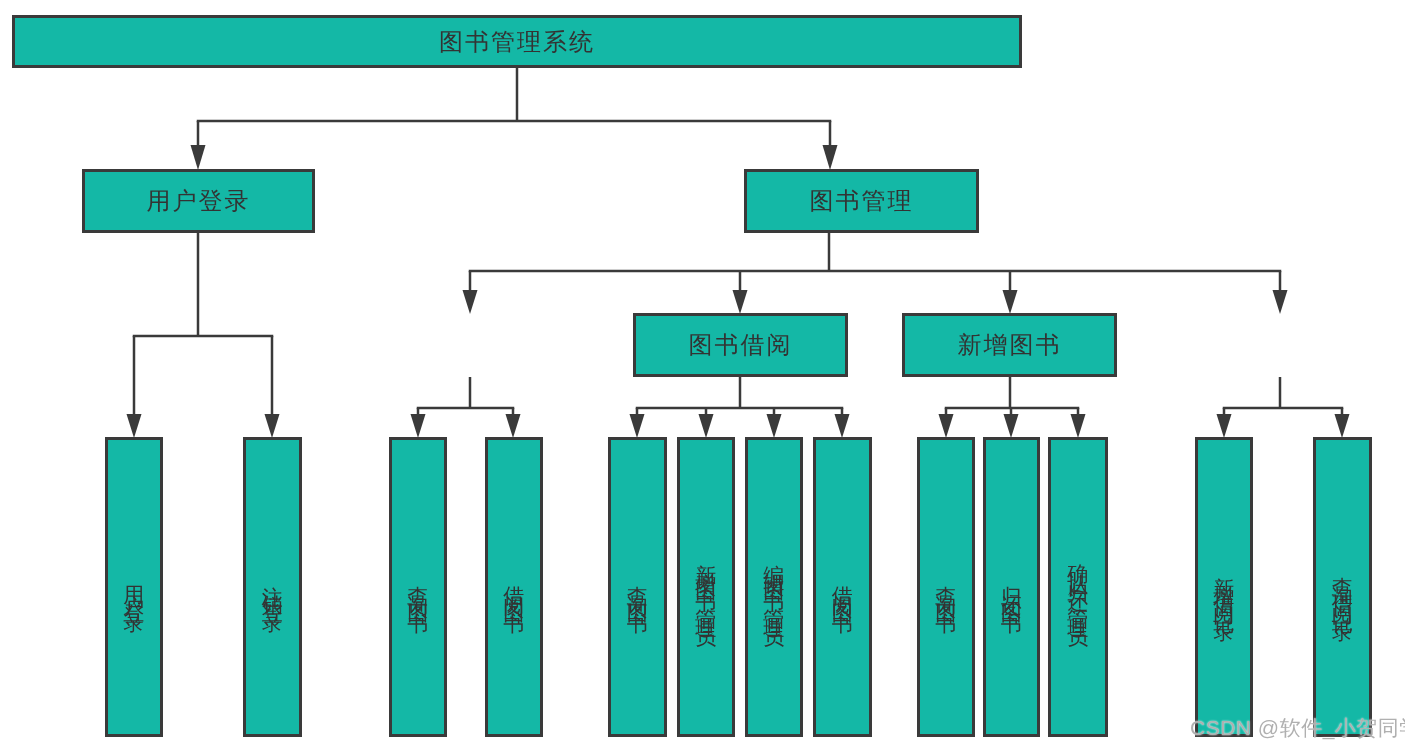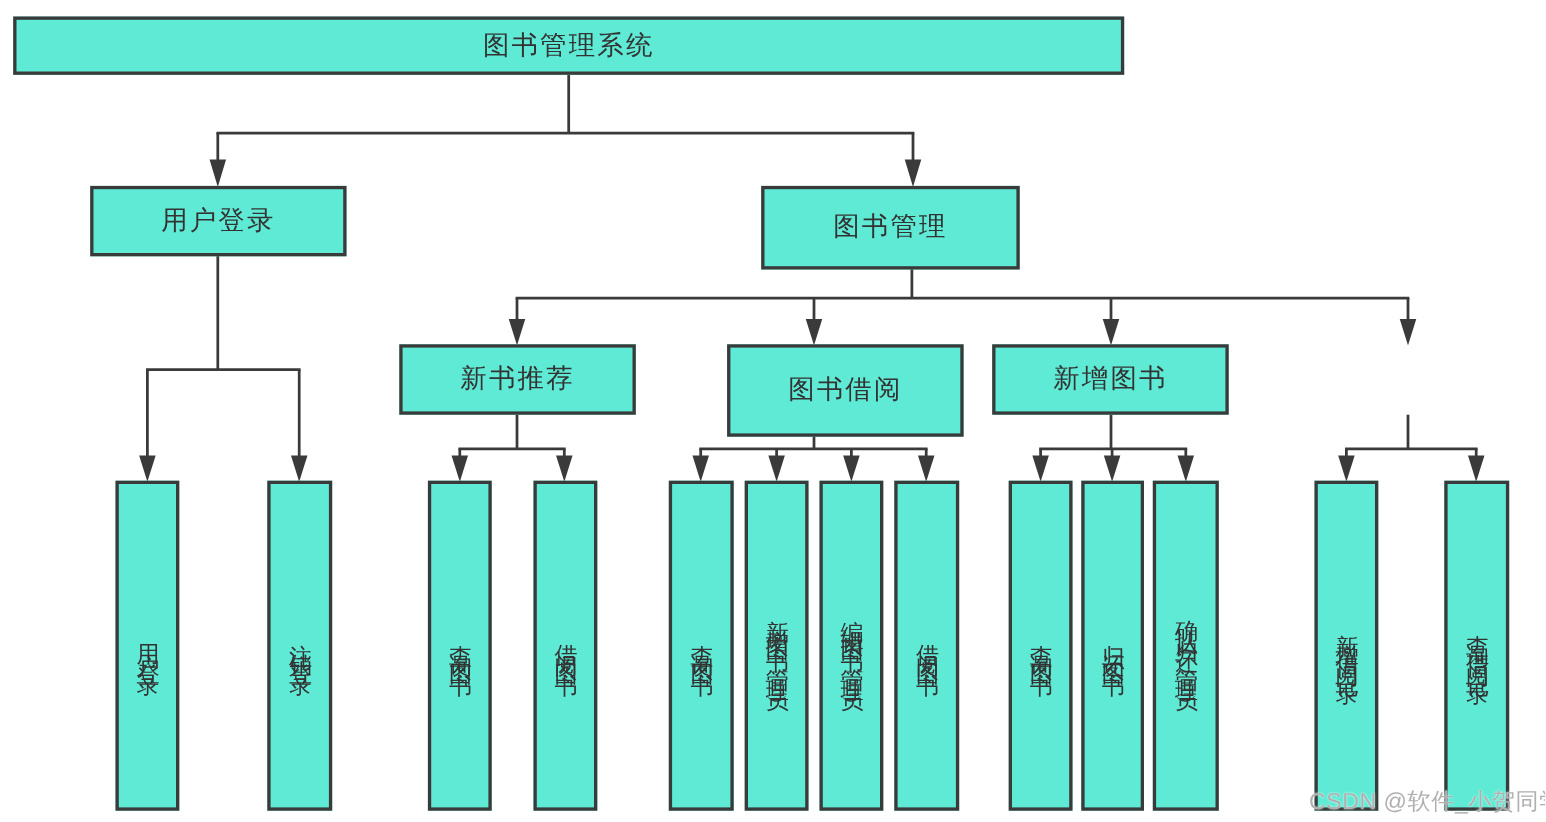--- a/index.html
+++ b/index.html
@@ -2,21 +2,21 @@
 <html><head>
 <meta charset="utf-8">
 <style>
   html,body{margin:0;padding:0;background:#ffffff;}
   #canvas{
     position:relative;width:1405px;height:747px;background:#ffffff;overflow:hidden;
     font-family:"Liberation Sans","DejaVu Sans",sans-serif;color:#333333;
   }
   #wires{position:absolute;left:0;top:0;width:1405px;height:747px;}
   .node{
-    position:absolute;box-sizing:border-box;border:3px solid #3a3a3a;background:#5eead4;
+    position:absolute;box-sizing:border-box;border:3px solid #3a3a3a;background:#14b8a6;
     display:flex;align-items:center;justify-content:center;text-align:center;
   }
   .hbox{font-size:24px;letter-spacing:2px;line-height:1;}
   .vbox{
     font-size:21px;letter-spacing:9px;line-height:1.3;
     writing-mode:vertical-rl;text-orientation:mixed;
   }
   .watermark{
     position:absolute;left:1190px;top:714px;z-index:5;white-space:nowrap;
     font-size:21px;letter-spacing:0.5px;color:#b0b0b0;
@@ -90,24 +90,23 @@
       <polygon points="1003.5,414 1018.5,414 1011,438"></polygon>
       <polygon points="1070.5,414 1085.5,414 1078,438"></polygon>
       <polygon points="1216.5,414 1231.5,414 1224,438"></polygon>
       <polygon points="1334.5,414 1349.5,414 1342,438"></polygon>
     </g>
   </svg>
 
   <div class="node hbox" style="left:12px;top:15px;width:1010px;height:53px">图书管理系统</div>
 
   <div class="node hbox" style="left:82px;top:169px;width:233px;height:64px">用户登录</div>
-  <div class="node hbox" style="left:692px;top:169px;width:235px;height:76px">图书管理</div>
+  <div class="node hbox" style="left:744px;top:169px;width:235px;height:64px">图书管理</div>
 
-  <div class="node hbox" style="left:363px;top:313px;width:215px;height:64px">新书推荐</div>
-  <div class="node hbox" style="left:661px;top:313px;width:215px;height:84px">图书借阅</div>
+  <div class="node hbox" style="left:633px;top:313px;width:215px;height:64px">图书借阅</div>
   <div class="node hbox" style="left:902px;top:313px;width:215px;height:64px">新增图书</div>
 
   <div class="node vbox" style="left:105px;top:437px;width:58px;height:300px">用户登录</div>
   <div class="node vbox" style="left:243px;top:437px;width:59px;height:300px">注销登录</div>
 
   <div class="node vbox" style="left:389px;top:437px;width:58px;height:300px">查询图书</div>
   <div class="node vbox" style="left:485px;top:437px;width:58px;height:300px">借阅图书</div>
 
   <div class="node vbox" style="left:608px;top:437px;width:59px;height:300px">查询图书</div>
   <div class="node vbox" style="left:677px;top:437px;width:58px;height:300px">新增图书（管理员）</div>

